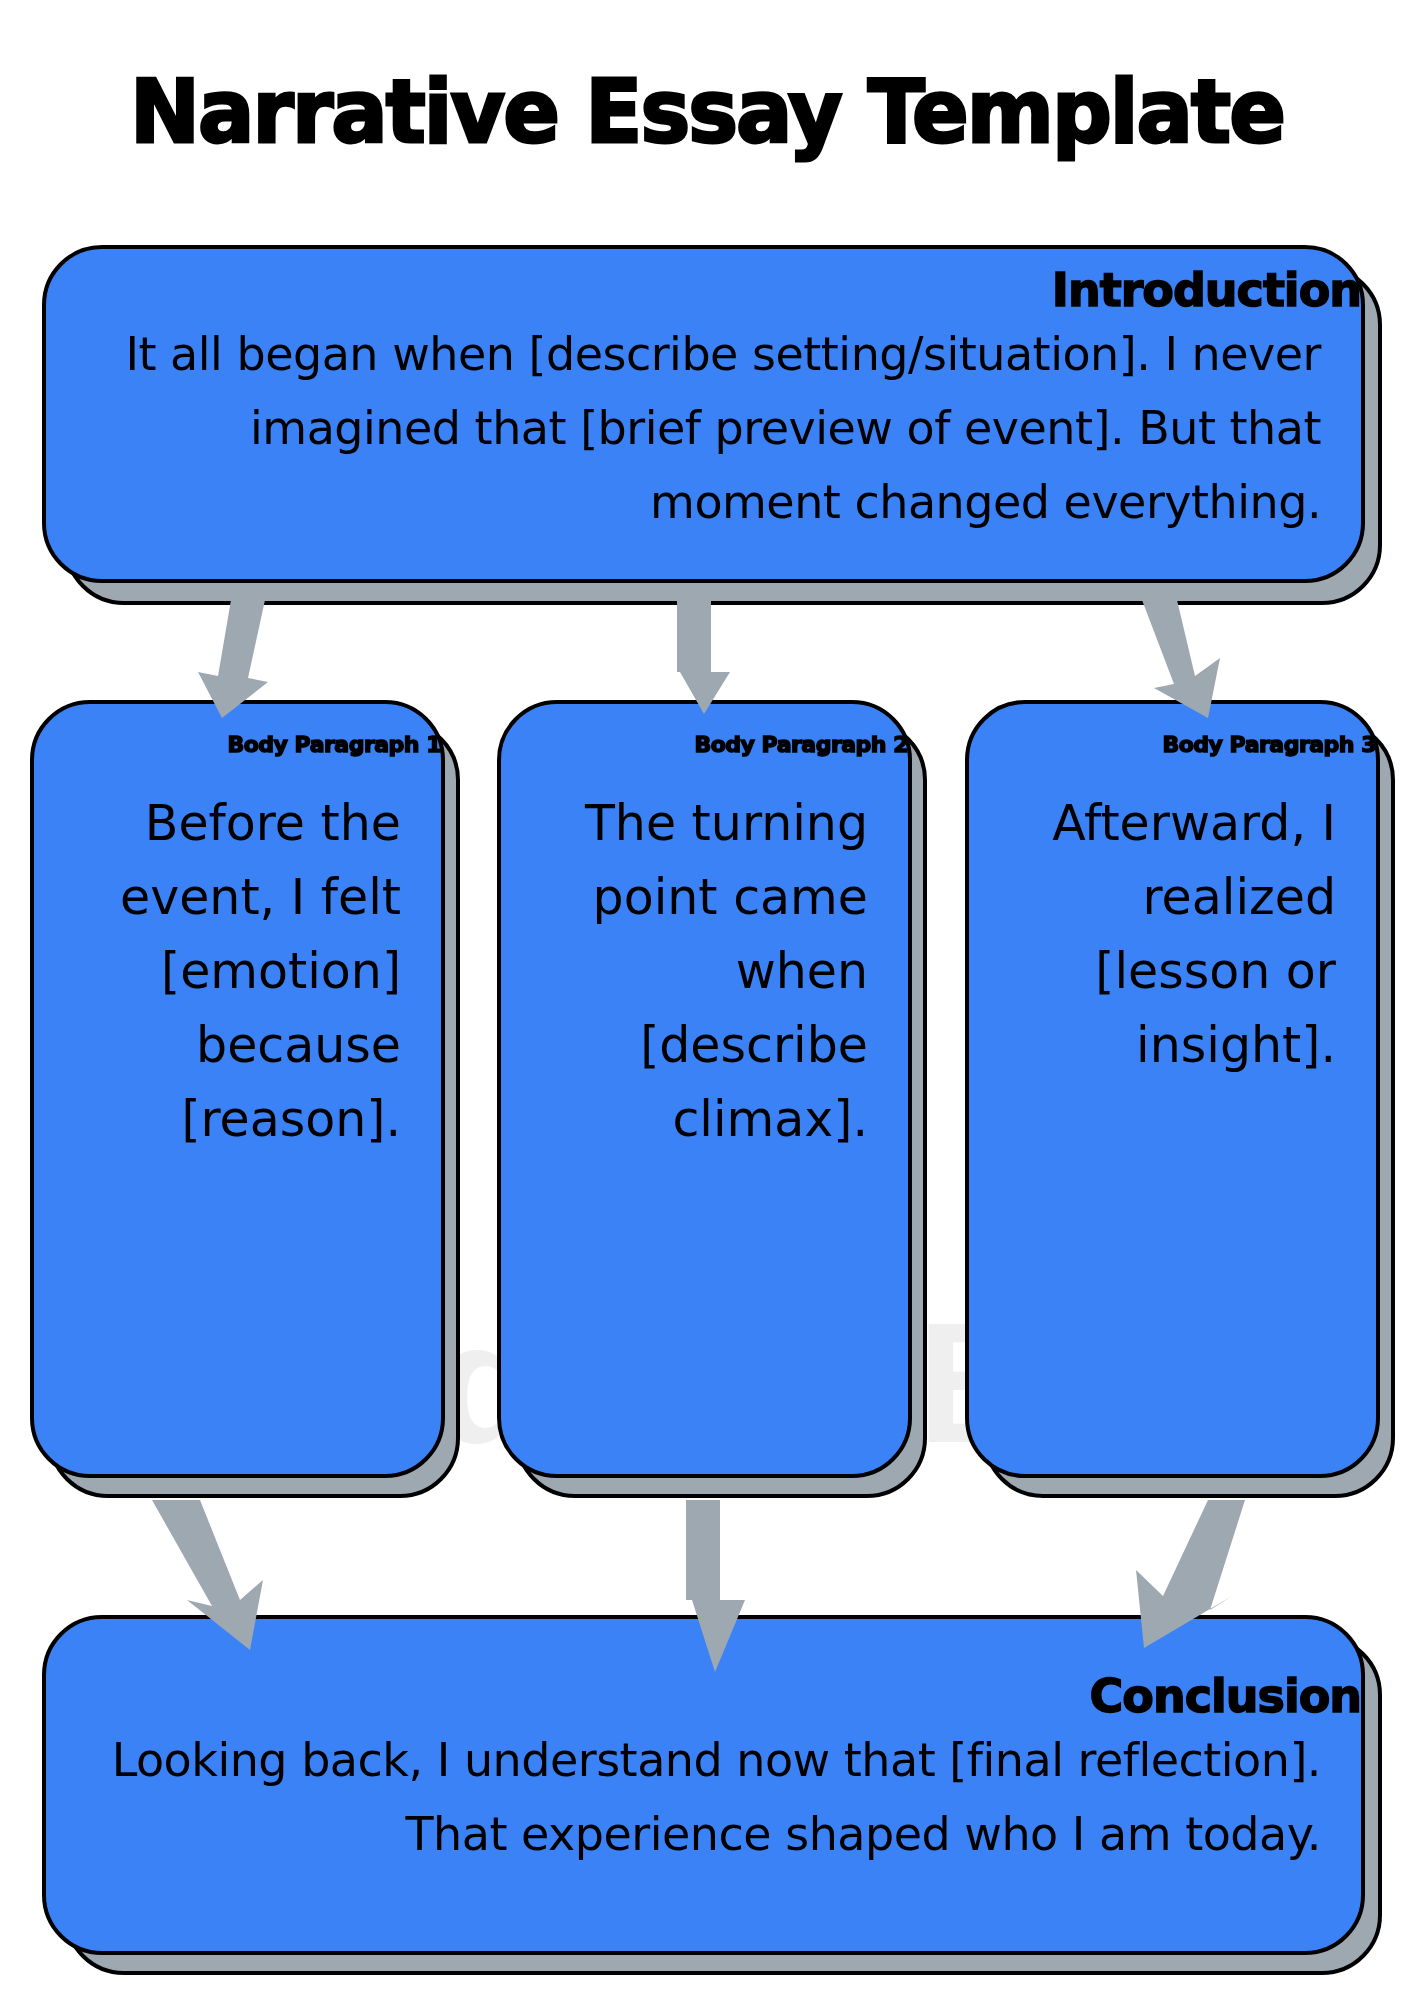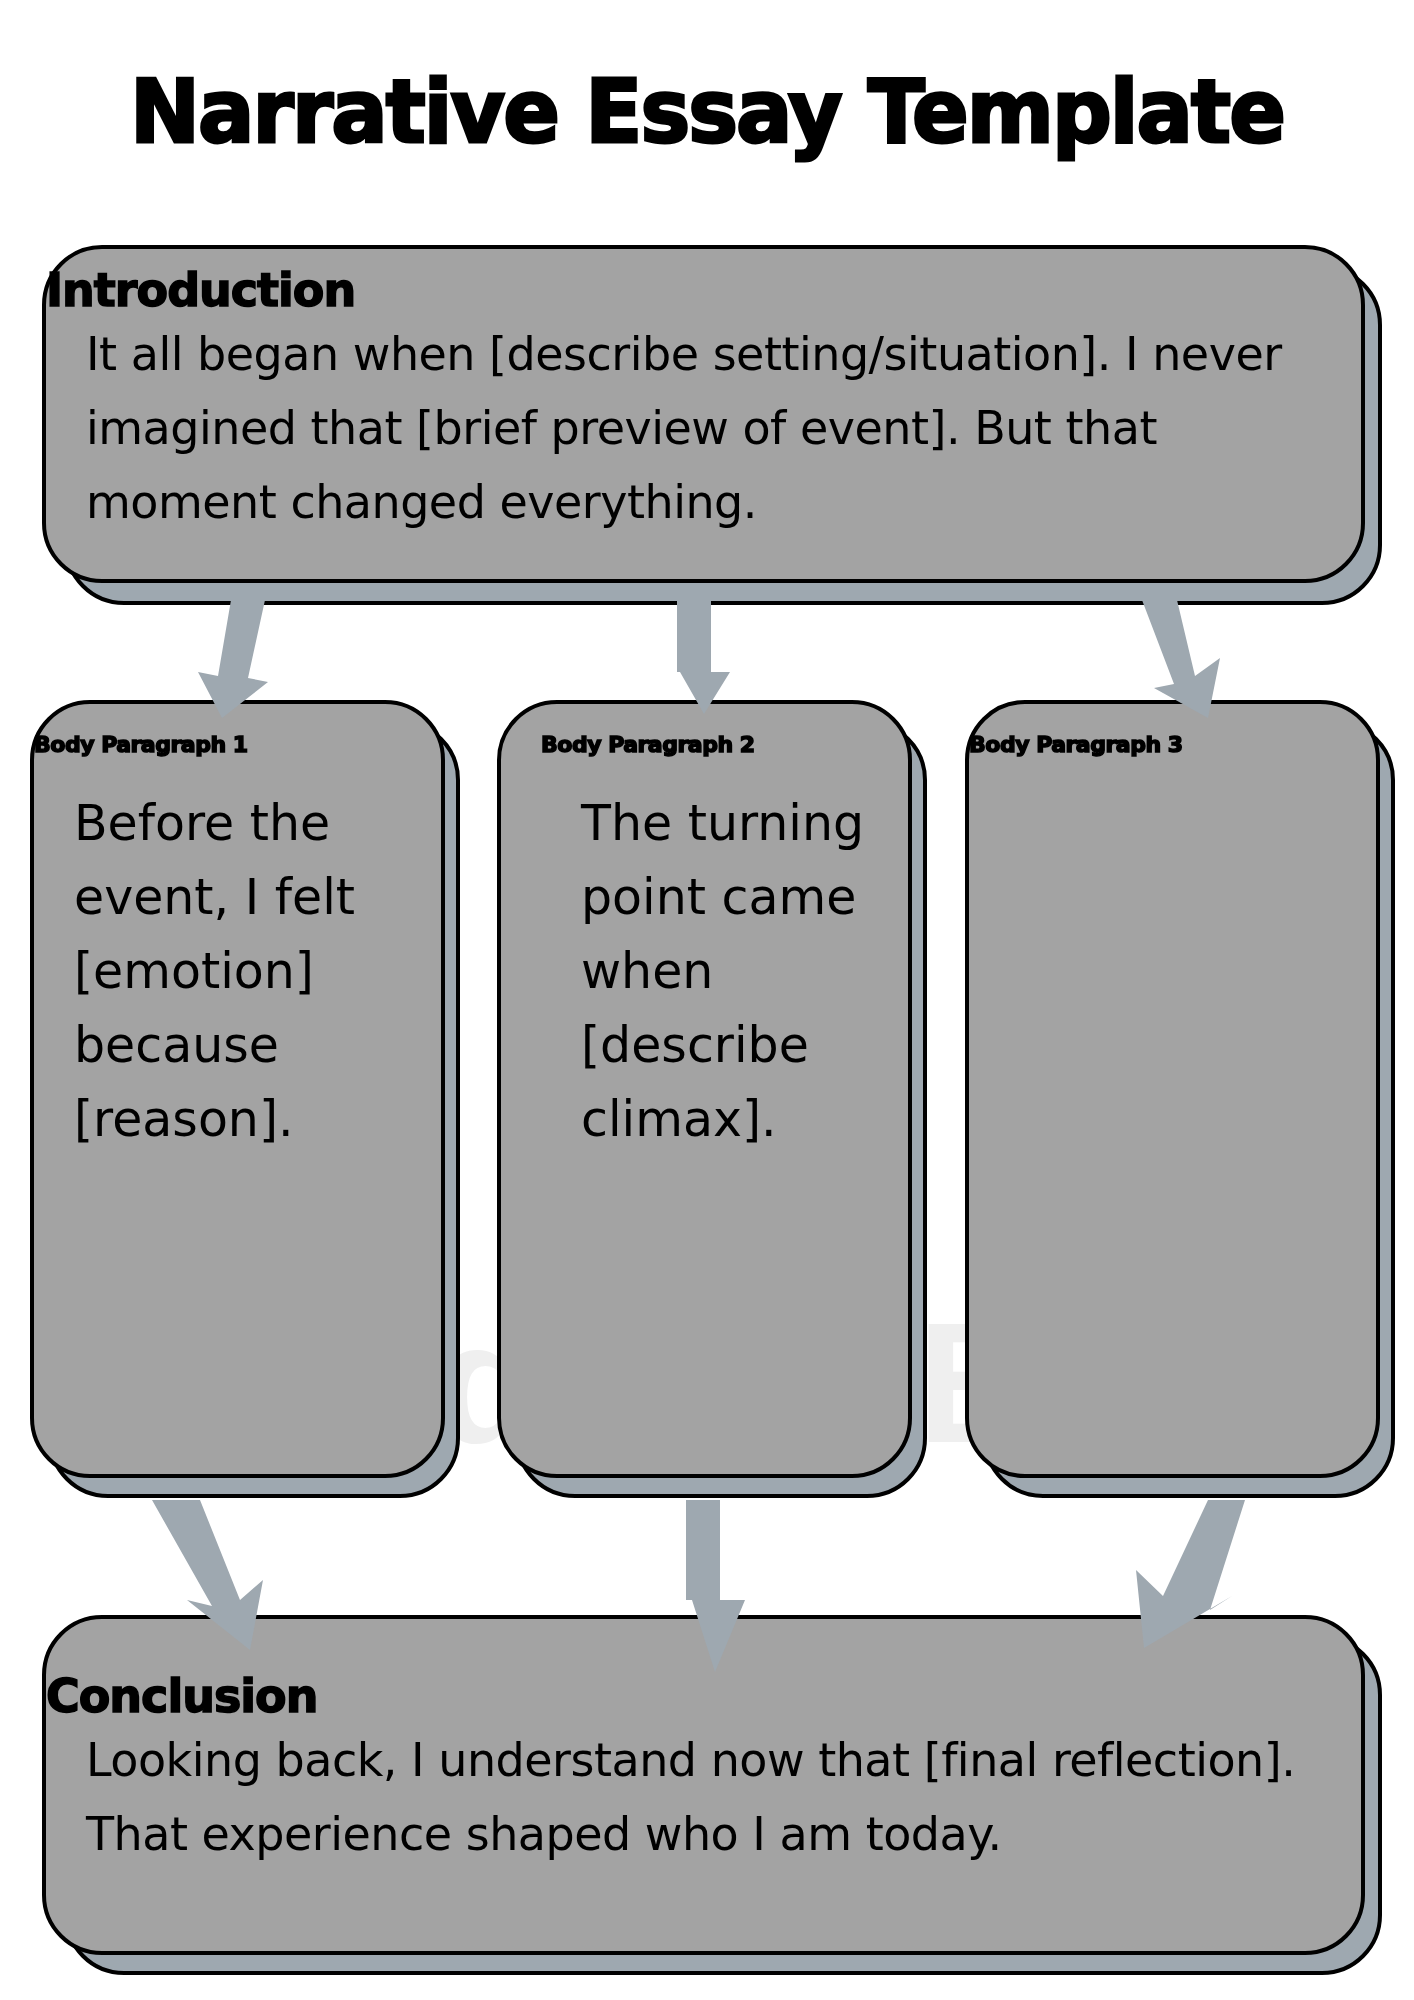--- a/index.html
+++ b/index.html
@@ -1,21 +1,21 @@
 <!DOCTYPE html>
 <html><head>
 <meta charset="utf-8">
 <style>
   html, body { margin:0; padding:0; background:#ffffff; }
   body { width:1414px; height:2000px; position:relative; overflow:hidden; font-family:"DejaVu Sans", sans-serif; color:#000; }
   .title { position:absolute; left:0; top:60px; width:1414px; text-align:center; font-family:"DejaVu Sans", sans-serif; font-weight:900; font-size:88px; letter-spacing:-2px; transform:scaleX(0.95); transform-origin:center; -webkit-text-stroke:3px #000; }
   .watermark { position:absolute; left:130px; top:1285px; width:1160px; text-align:center; font-family:"Liberation Sans", sans-serif; font-weight:700; font-size:170px; color:#efefef; letter-spacing:-2px; z-index:1; }
   .box-wrap { position:absolute; z-index:2; }
   .shadow { position:absolute; background:#9ea8b0; border:4px solid #000; border-radius:60px; box-sizing:border-box; }
-  .box { position:absolute; background:#a3a3a3; border:4px solid #000; border-radius:60px; box-sizing:border-box; text-align:left; }
+  .box { position:absolute; background:#3b82f6; border:4px solid #000; border-radius:60px; box-sizing:border-box; text-align:right; }
   .heading { font-family:"DejaVu Sans", sans-serif; font-weight:900; -webkit-text-stroke:1.5px #000; }
   .body-text { font-family:"DejaVu Sans", sans-serif; font-weight:400; }
   .intro .heading, .concl .heading { font-size:46px; letter-spacing:-1px; margin-top:14px; }
   .intro .body-text, .concl .body-text { font-size:46px; line-height:74px; padding:0 40px; letter-spacing:-0.5px; }
   .bp .heading { font-size:22px; margin-top:28px; letter-spacing:-0.5px; white-space:nowrap; }
   .bp .body-text { font-size:49px; line-height:74px; margin-top:30px; padding:0 40px; }
   svg.arrows { position:absolute; left:0; top:0; z-index:3; pointer-events:none; }
 </style>
 </head>
 <body>
@@ -45,20 +45,21 @@
   <div class="box" style="left:0; top:0; width:415px; height:778px;padding-left:40px;">
     <div class="heading">Body Paragraph 2</div>
     <div class="body-text">The turning point came when [describe climax].</div>
   </div>
 </div>
 
 <div class="box-wrap bp" style="left:965px; top:700px; width:430px; height:798px;text-decoration:underline;">
   <div class="shadow" style="left:18px; top:20px; width:412px; height:778px;"></div>
   <div class="box" style="left:0; top:0; width:415px; height:778px;">
     <div class="heading">Body Paragraph 3</div>
+    <div class="body-text">Afterward, I realized [lesson or insight].</div>
   </div>
 </div>
 
 <div class="box-wrap concl" style="left:42px; top:1615px; width:1340px; height:360px;">
   <div class="shadow" style="left:22px; top:20px; width:1318px; height:340px;"></div>
   <div class="box" style="left:0; top:0; width:1323px; height:340px;">
     <div class="heading" style="margin-top:50px;">Conclusion</div>
     <div class="body-text">Looking back, I understand now that [final reflection]. That experience shaped who I am today.</div>
   </div>
 </div>

